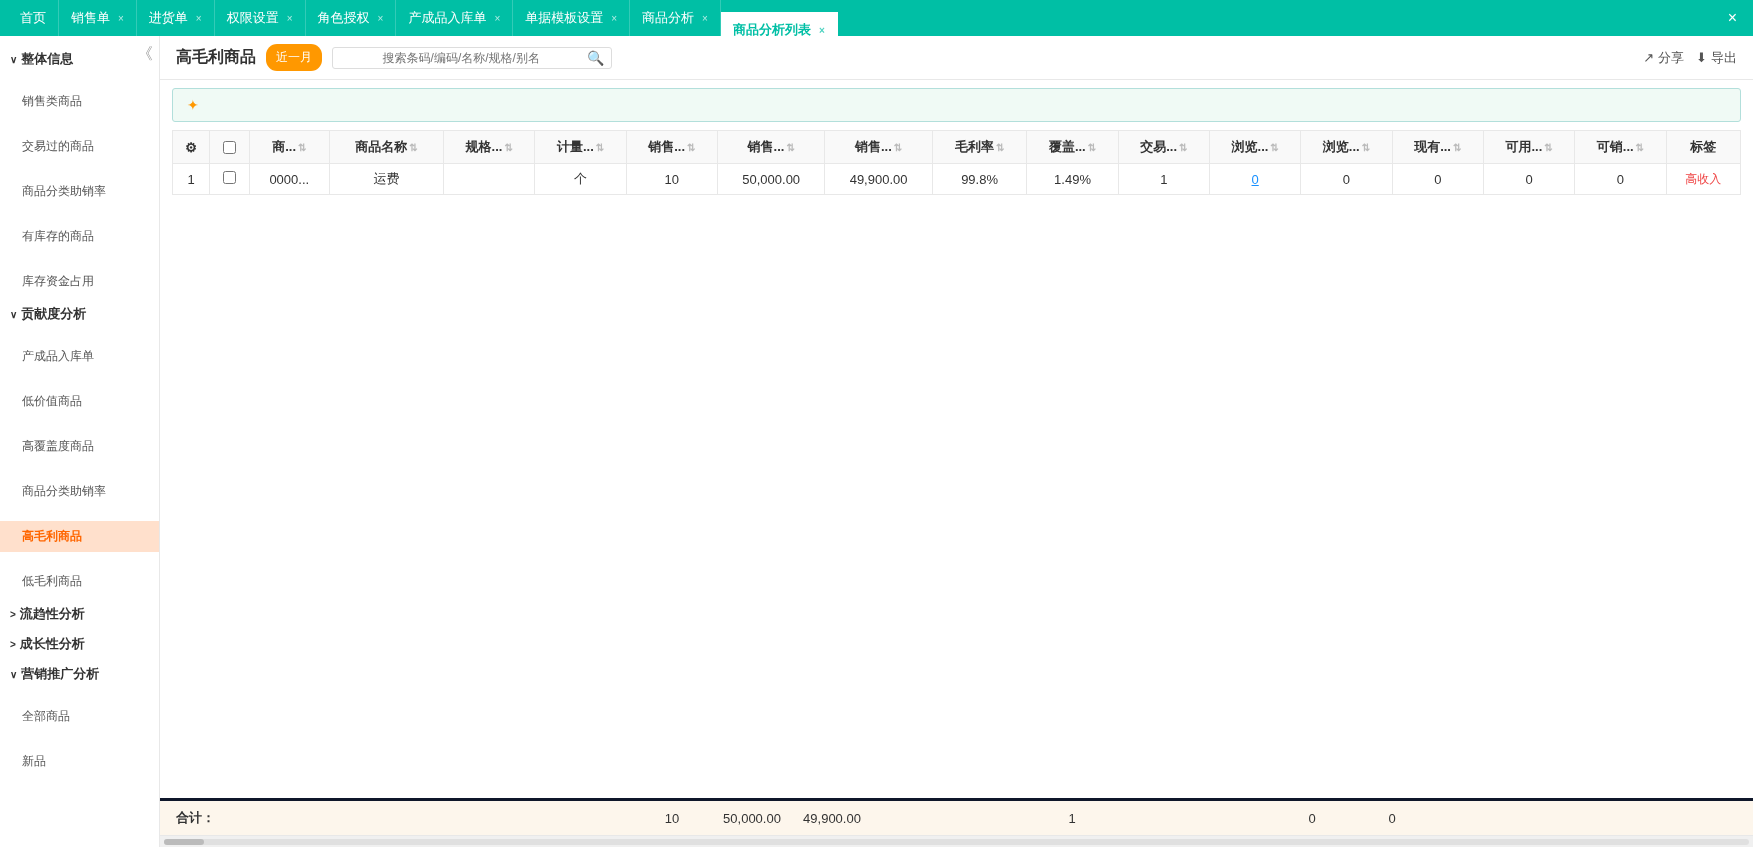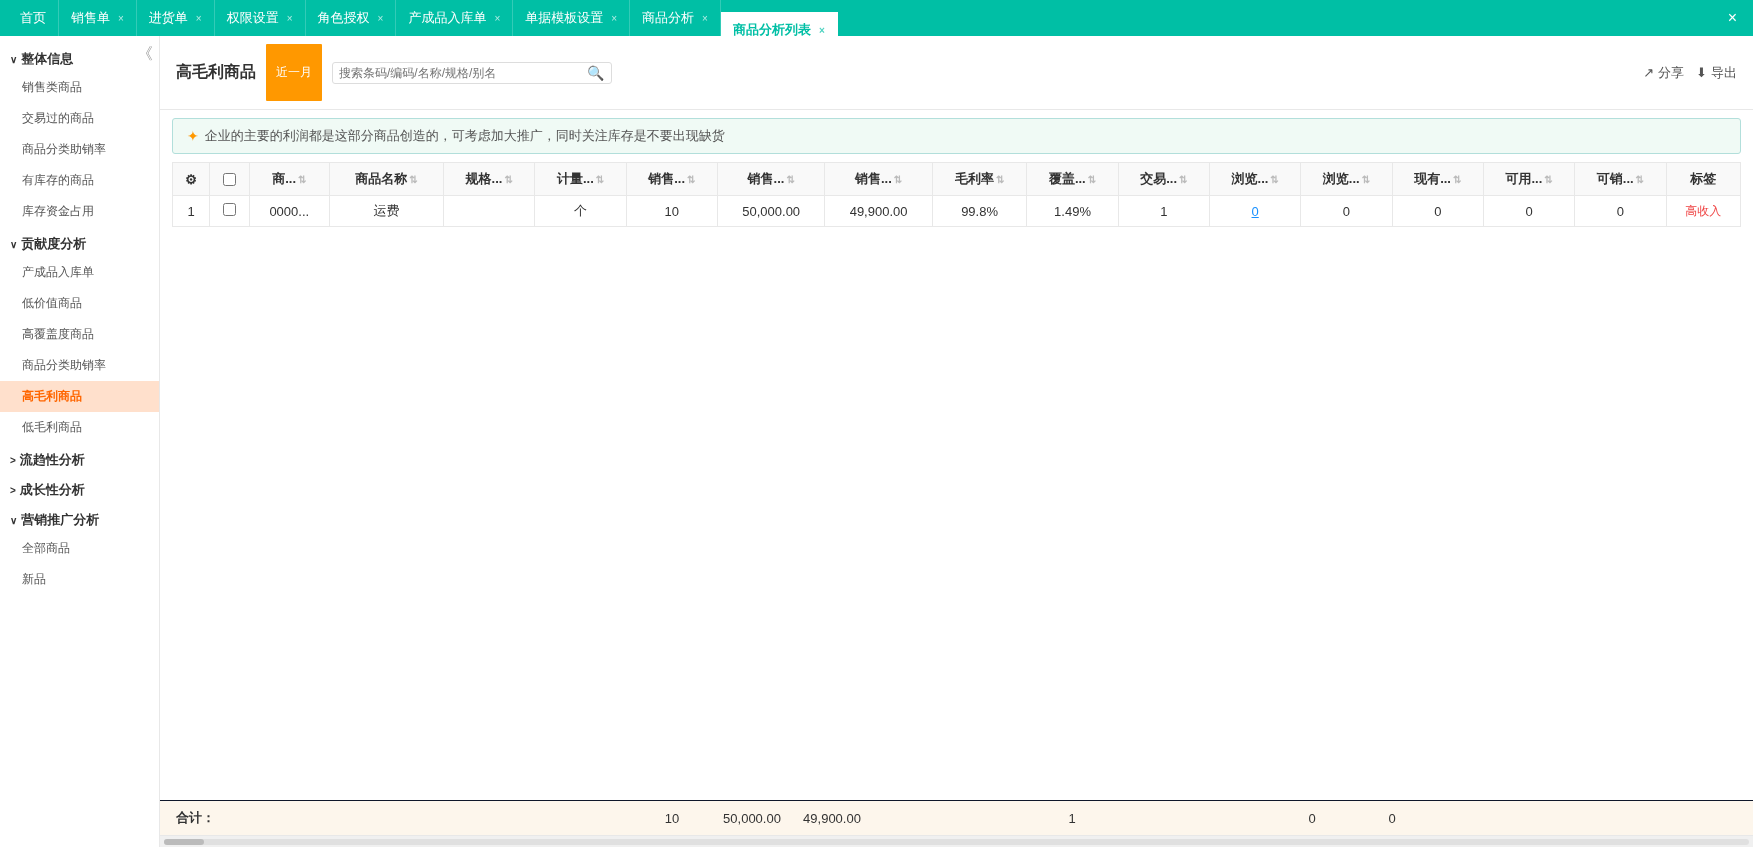--- a/index.html
+++ b/index.html
@@ -74,20 +74,21 @@
     }
     .sidebar-group-title .arrow { font-size: 10px; }
     .sidebar-item {
       padding: 7px 10px 7px 22px;
       color: #555;
       cursor: pointer;
       font-size: 12px;
       white-space: nowrap;
       overflow: hidden;
       text-overflow: ellipsis;
+      margin-top: 14px;
     }
     .sidebar-item.active { background: #ffe0cc; color: #ff6600; font-weight: bold; }
 
     
     .content-area {
       flex: 1;
       display: flex;
       flex-direction: column;
       overflow: hidden;
     }
@@ -103,42 +104,43 @@
     }
     .content-title {
       font-size: 16px;
       font-weight: bold;
       color: #333;
     }
     .filter-btn {
       background: #ff9800;
       color: #fff;
       border: none;
-      border-radius: 1px;
-      padding: 20px 10px;
+      border-radius: 11px;
+      padding: 5px 10px;
       cursor: pointer;
       font-size: 12px;
     }
     .search-box {
       display: flex;
       align-items: center;
       border: 1px solid #ddd;
       border-radius: 3px;
       padding: 2px 6px;
       gap: 4px;
       flex: 1;
       max-width: 280px;
     }
     .search-box input {
       border: none;
       outline: none;
       font-size: 12px;
       width: 100%;
       background: transparent;
       color: #1d4ed8;
+      text-align: center;
     }
     .search-icon { color: #999; font-size: 14px; cursor: pointer; }
     .header-actions {
       margin-left: auto;
       display: flex;
       gap: 12px;
       align-items: center;
     }
     .action-btn {
       display: flex;
@@ -198,21 +200,21 @@
       text-align: center;
       color: #333;
       white-space: nowrap;
     }
     .tag-high { color: #ef4444; font-size: 12px; }
     .sort-icon { color: #bbb; font-size: 10px; }
     .link-0 { color: #1890ff; text-decoration: underline; cursor: pointer; }
 
     
     .footer-bar {
-      border-top: 1px solid #0f172a;
+      border-top: 3px solid #0f172a;
       background: #fdf6ec;
       padding: 8px 16px;
       display: flex;
       align-items: center;
       gap: 16px;
       font-size: 13px;
       color: #333;
     }
     .footer-bar .total-label { font-weight: bold; min-width: 40px; }
     .footer-cells {
@@ -327,21 +329,20 @@
         </div>
         <div class="action-btn">
           <span>⬇</span>
           <span>导出</span>
         </div>
       </div>
     </div>
 
     <div class="info-banner">
       <span class="info-icon">✦</span>
-      <span>企业的主要的利润都是这部分商品创造的，可考虑加大推广，同时关注库存是不要出现缺货</span>
     </div>
 
     <div class="table-container">
       <table>
         <thead id="table-head">
             <tr>
               <th>
                 <div class="col-inner">
                   <span>⚙</span>
                 </div>

